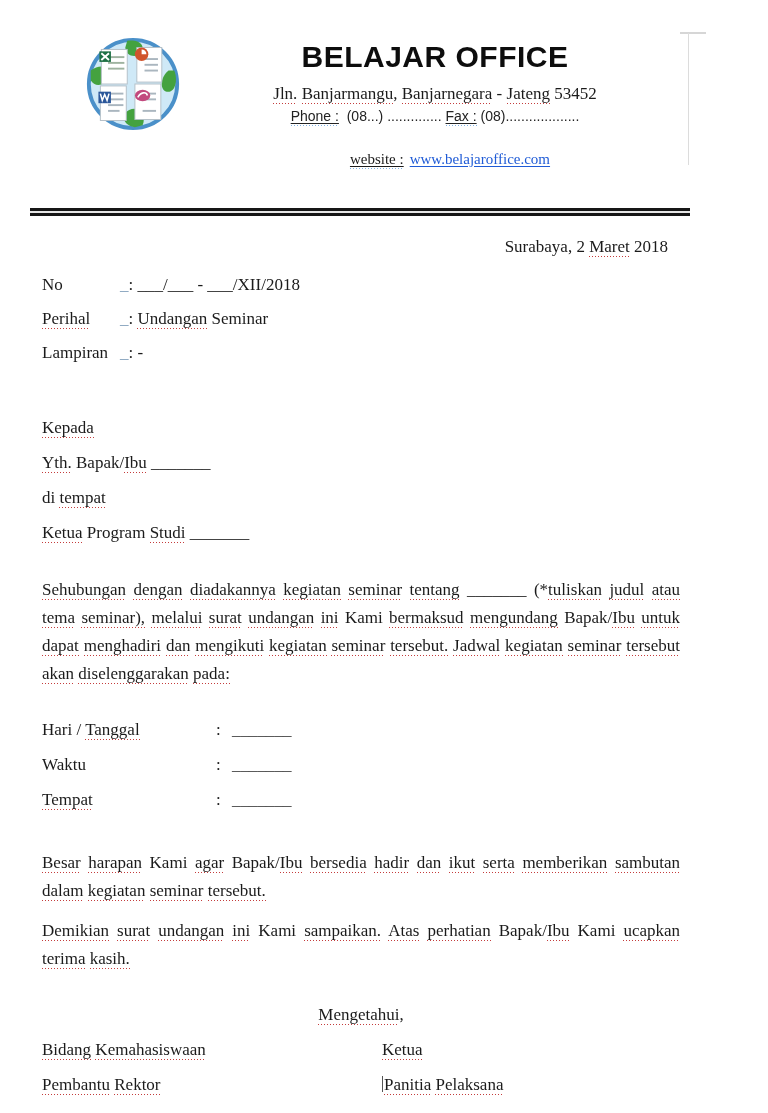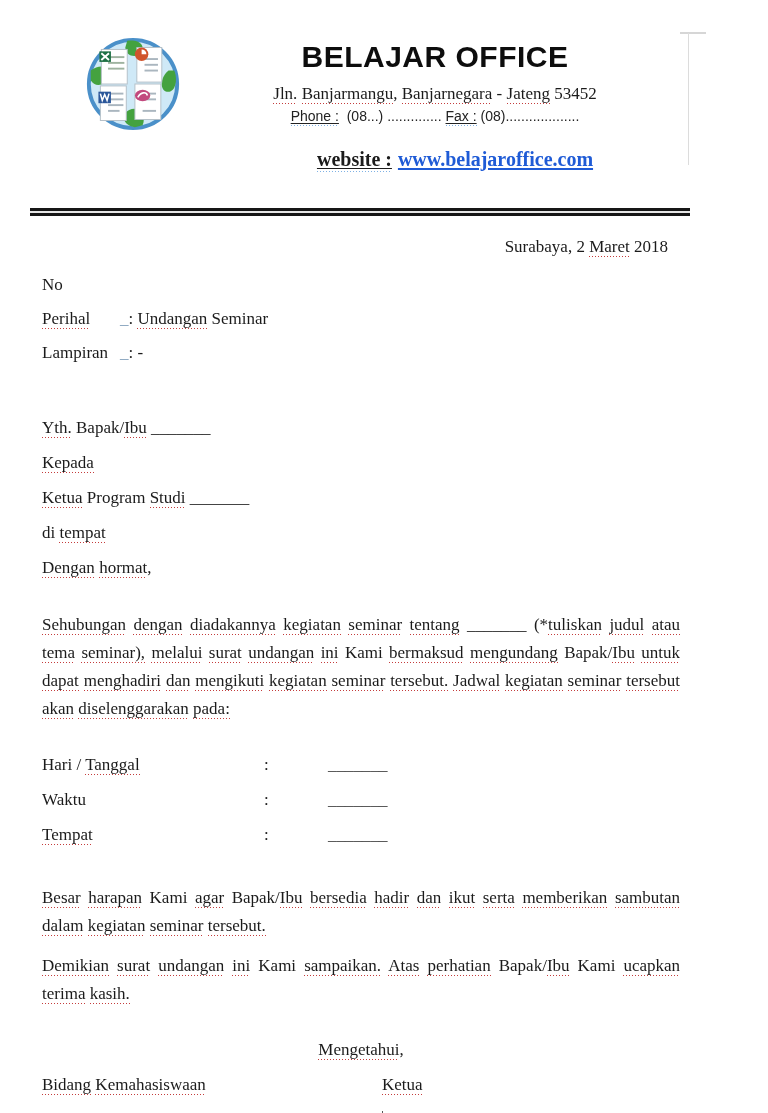--- a/index.html
+++ b/index.html
@@ -12,21 +12,21 @@
 
   
   .letterhead{display:flex;align-items:flex-start;margin:0 80px 0 42px;padding-top:12px;}
   .logo{flex:0 0 auto;width:98px;height:96px;margin-left:42px;}
   .head-text{flex:1;text-align:center;}
   .company{margin:2px 0 0;font:700 30px/38px "Liberation Sans","DejaVu Sans",sans-serif;
            color:#0d0d0d;letter-spacing:.5px;}
   .addr{margin-top:6px;font-size:17px;line-height:24px;white-space:pre-wrap;}
   .phone{font-family:"Liberation Sans","DejaVu Sans",sans-serif;font-size:14px;line-height:20px;
          color:#222;white-space:pre-wrap;}
-  .web{font-size:20px;line-height:22px;font-weight:700;white-space:pre-wrap;}
+  .web{font-size:15px;line-height:22px;font-weight:400;white-space:pre-wrap;}
   .weburl{color:#1f5bd6;text-decoration:underline;text-underline-offset:2px;margin-left:6px;cursor:pointer;}
 
   .divider{margin:16px 78px 0 30px;height:2px;background:#e6e6e6;
            border-top:3px solid #161616;border-bottom:3px solid #161616;}
 
   
   .content{padding:0 88px 0 42px;font-size:17px;}
   .date{margin:16px 12px 0 0;text-align:right;line-height:30px;}
 
   .meta{margin-top:6px;}
@@ -35,21 +35,21 @@
   .meta-value{white-space:pre-wrap;}
 
   .recipient{margin-top:40px;}
   .recipient-line{line-height:35px;white-space:pre-wrap;}
 
   .para{margin:26px 0 0;line-height:28px;text-align:justify;white-space:pre-wrap;}
   .para.p2{margin-top:32px;}
   .para.p3{margin-top:12px;}
 
   .schedule{margin-top:24px;}
-  .schedule-row{display:flex;line-height:35px;gap:48px;}
+  .schedule-row{display:flex;line-height:35px;}
   .sched-label{width:174px;flex:0 0 auto;white-space:pre-wrap;}
   .sched-colon{width:16px;flex:0 0 auto;}
   .sched-blank{color:#3d3d3d;}
 
   .sig-intro{margin-top:24px;line-height:35px;white-space:pre-wrap;text-align:center;}
   .sig-cols{display:flex;}
   .sig-col.left{width:340px;flex:0 0 auto;}
   .sig-col.right{flex:1;}
   .sig-line{line-height:35px;white-space:pre-wrap;}
 
@@ -123,37 +123,37 @@
   </header>
 
   <div class="divider"></div>
 
   <div class="content">
     <div class="date"><span>Surabaya, 2 </span><span class="sq">Maret</span><span> 2018</span></div>
 
     <div class="meta">
       <div class="meta-row">
         <span class="meta-label"><span>No</span></span>
+        <span class="meta-value"><span class="bu">_</span><span>: ___/___ - ___/XII/2018</span></span>
       </div>
       <div class="meta-row">
         <span class="meta-label"><span class="sq">Perihal</span></span>
         <span class="meta-value"><span class="bu">_</span><span>: </span><span class="sq">Undangan</span><span> Seminar</span></span>
       </div>
       <div class="meta-row">
         <span class="meta-label"><span>Lampiran</span></span>
         <span class="meta-value"><span class="bu">_</span><span>: -</span></span>
       </div>
     </div>
 
     <div class="recipient">
+      <div class="recipient-line"><span class="sq">Kepada</span></div>
       <div class="recipient-line"><span class="sq">Yth.</span><span> Bapak/</span><span class="sq">Ibu</span><span> _______</span></div>
-      <div class="recipient-line"><span class="sq">Kepada</span></div>
+      <div class="recipient-line"><span>di </span><span class="sq">tempat</span></div>
       <div class="recipient-line"><span class="sq">Ketua</span><span> Program </span><span class="sq">Studi</span><span> _______</span></div>
-      <div class="recipient-line"><span>di </span><span class="sq">tempat</span></div>
-      <div class="recipient-line"><span class="sq">Dengan</span><span> </span><span class="sq">hormat</span><span>,</span></div>
     </div>
 
     <p class="para"><span class="sq">Sehubungan</span> <span class="sq">dengan</span> <span class="sq">diadakannya</span> <span class="sq">kegiatan</span> <span class="sq">seminar</span> <span class="sq">tentang</span><span> _______ (*</span><span class="sq">tuliskan</span> <span class="sq">judul</span> <span class="sq">atau</span> <span class="sq">tema</span> <span class="sq">seminar),</span><span> </span><span class="sq">melalui</span> <span class="sq">surat</span> <span class="sq">undangan</span> <span class="sq">ini</span><span> Kami </span><span class="sq">bermaksud</span> <span class="sq">mengundang</span><span> Bapak/</span><span class="sq">Ibu</span> <span class="sq">untuk</span> <span class="sq">dapat</span> <span class="sq">menghadiri</span> <span class="sq">dan</span> <span class="sq">mengikuti</span> <span class="sq">kegiatan</span> <span class="sq">seminar</span> <span class="sq">tersebut.</span><span> </span><span class="sq">Jadwal</span> <span class="sq">kegiatan</span> <span class="sq">seminar</span> <span class="sq">tersebut</span> <span class="sq">akan</span> <span class="sq">diselenggarakan</span> <span class="sq">pada:</span></p>
 
     <div class="schedule">
       <div class="schedule-row">
         <span class="sched-label"><span>Hari / </span><span class="sq">Tanggal</span></span>
         <span class="sched-colon">:</span>
         <span class="sched-blank">_______</span>
       </div>

